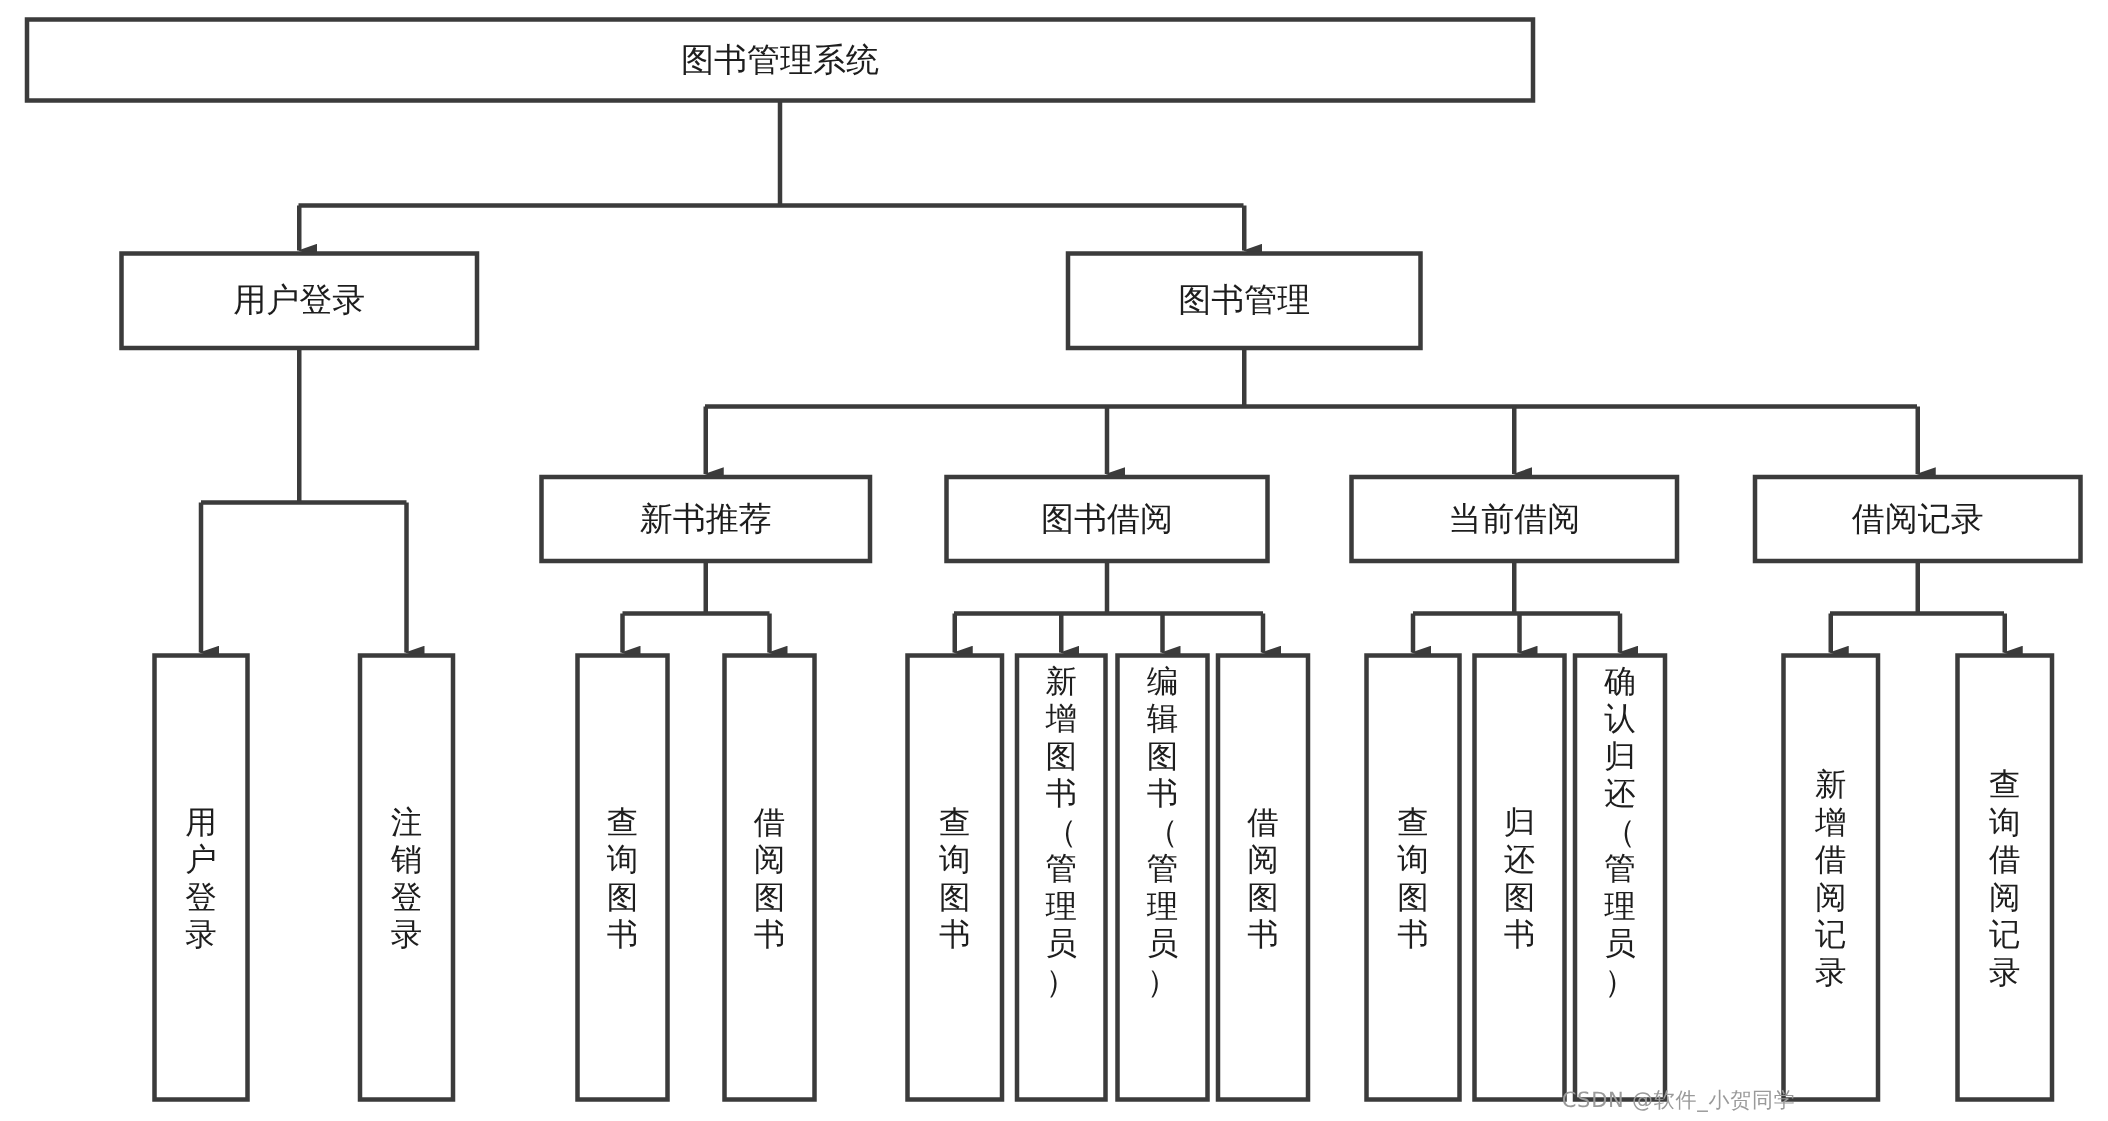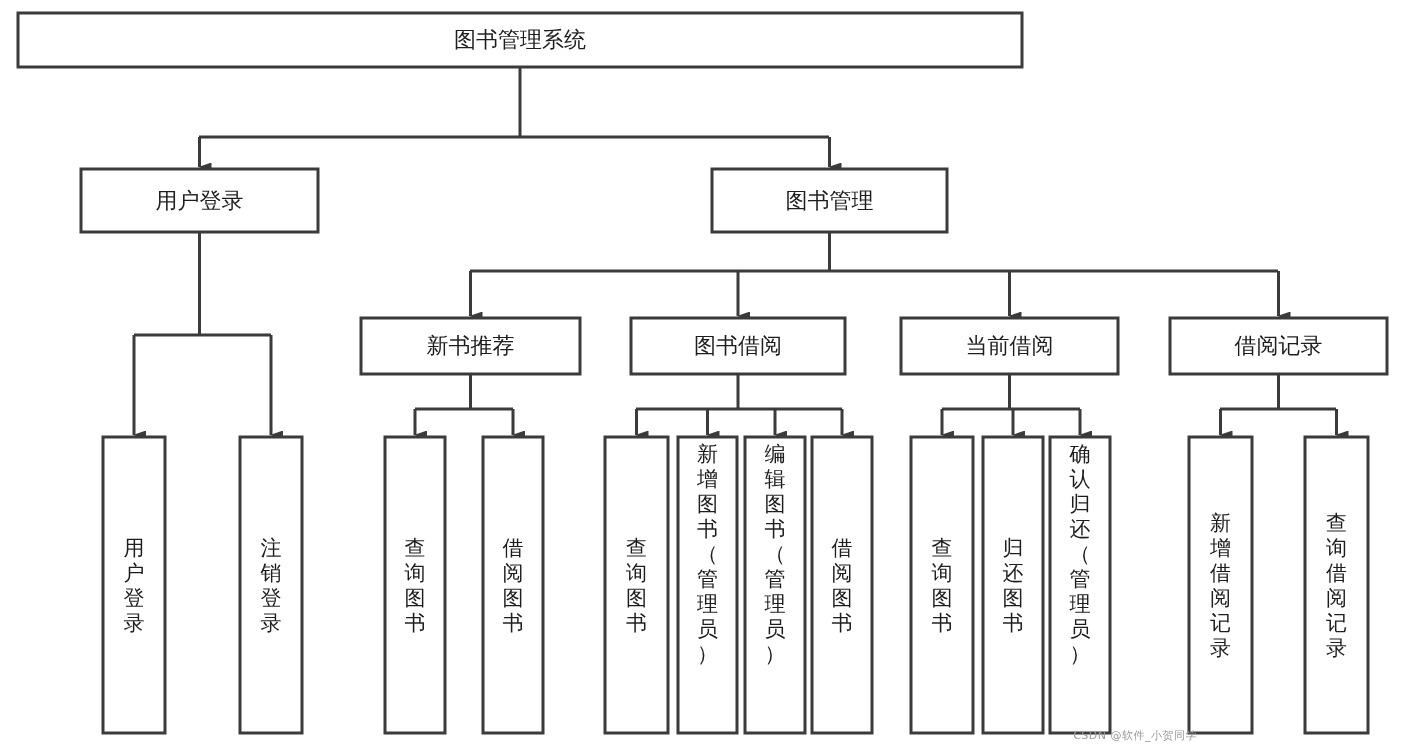--- a/index.html
+++ b/index.html
@@ -53,21 +53,21 @@
     font-family: "DejaVu Sans", "Liberation Sans", sans-serif;
     font-size: 21px;
     fill: #1d1d1d;
     text-anchor: middle;
   }
   .watermark {
     position: absolute;
     right: 14px;
     bottom: 4px;
     font-family: "DejaVu Sans", "Liberation Sans", sans-serif;
-    font-size: 11px;
+    font-size: 14px;
     color: #9a9a9a;
     letter-spacing: 0.5px;
     white-space: nowrap;
     pointer-events: none;
   }
 </style>
 </head>
 <body>
 
 <div id="diagram-root">

